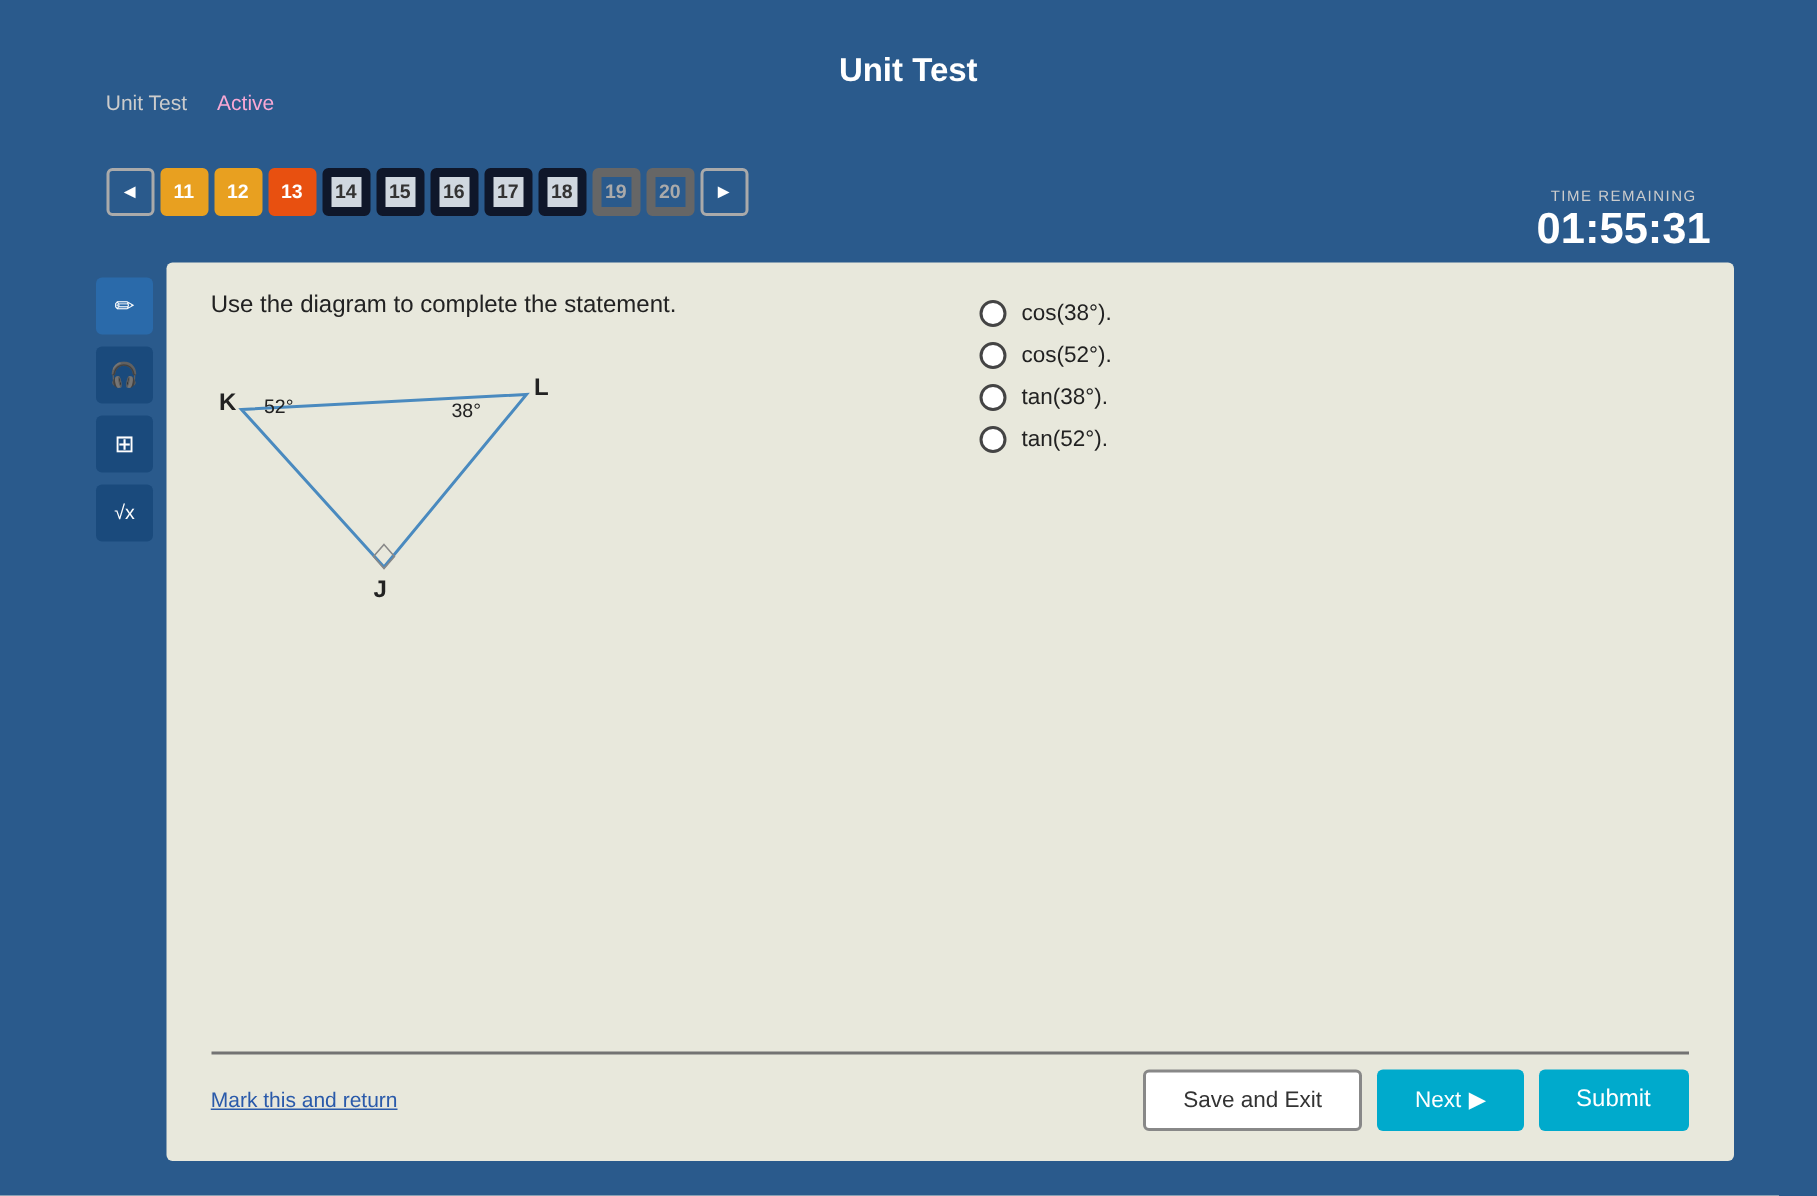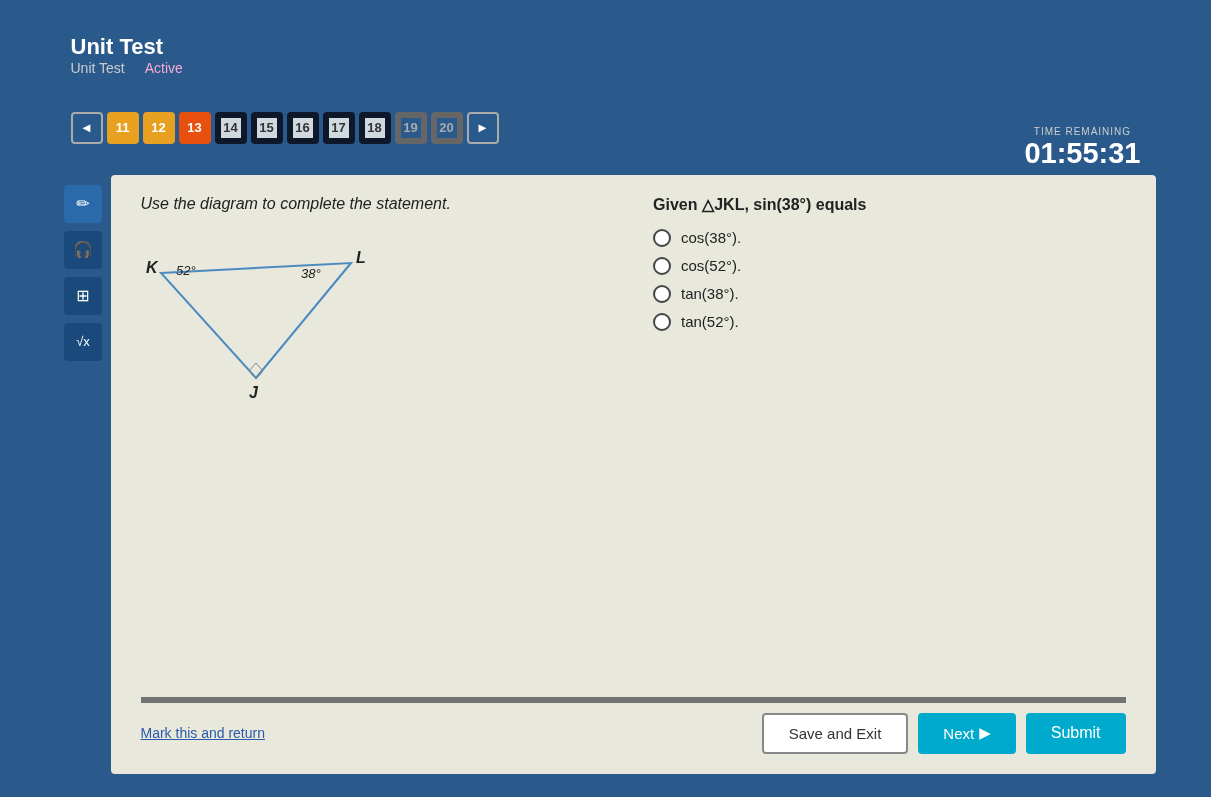--- a/index.html
+++ b/index.html
@@ -16,20 +16,21 @@
     .outer-container {
       width: 1100px;
       height: 750px;
       background: #2a5a8c;
       display: flex;
       flex-direction: column;
     }
     .header {
       padding: 10px 15px 5px 15px;
       color: white;
+      text-align: center;
     }
     .header-title {
       font-size: 22px;
       font-weight: bold;
       color: white;
     }
     .header-subtitle {
       font-size: 14px;
       color: white;
       display: flex;
@@ -117,21 +118,20 @@
       flex-direction: column;
       position: relative;
     }
     .question-area {
       display: flex;
       gap: 40px;
       flex: 1;
     }
     .left-side {
       flex: 1;
-      font-style: italic;
     }
     .right-side {
       flex: 1;
     }
     .instruction-text {
       font-size: 16px;
       color: #222;
       margin-bottom: 20px;
     }
     .diagram-container {
@@ -166,21 +166,21 @@
       border-radius: 50%;
       border: 2px solid #444;
       background: white;
       flex-shrink: 0;
     }
     .bottom-bar {
       display: flex;
       align-items: center;
       justify-content: space-between;
       padding: 10px 0 0 0;
-      border-top: 6px solid #737373;
+      border-top: 2px solid #737373;
       margin-top: 10px;
     }
     .mark-return {
       color: #2a5aaa;
       text-decoration: underline;
       font-size: 14px;
       cursor: pointer;
     }
     .bottom-buttons {
       display: flex;
@@ -277,21 +277,20 @@
 
               <text x="35" y="42" font-size="13" fill="#222">52°</text>
               <text x="160" y="45" font-size="13" fill="#222">38°</text>
 
               <polygon points="115,130 122,138 115,146 108,138" fill="none" stroke="#888" stroke-width="1"></polygon>
             </svg>
           </div>
         </div>
 
         <div class="right-side">
-          <div class="question-title">Given △JKL, sin(38°) equals</div>
           <div class="choices">
             <label class="choice-item">
               <div class="radio-circle"></div>
               <span>cos(38°).</span>
             </label>
             <label class="choice-item">
               <div class="radio-circle"></div>
               <span>cos(52°).</span>
             </label>
             <label class="choice-item">

